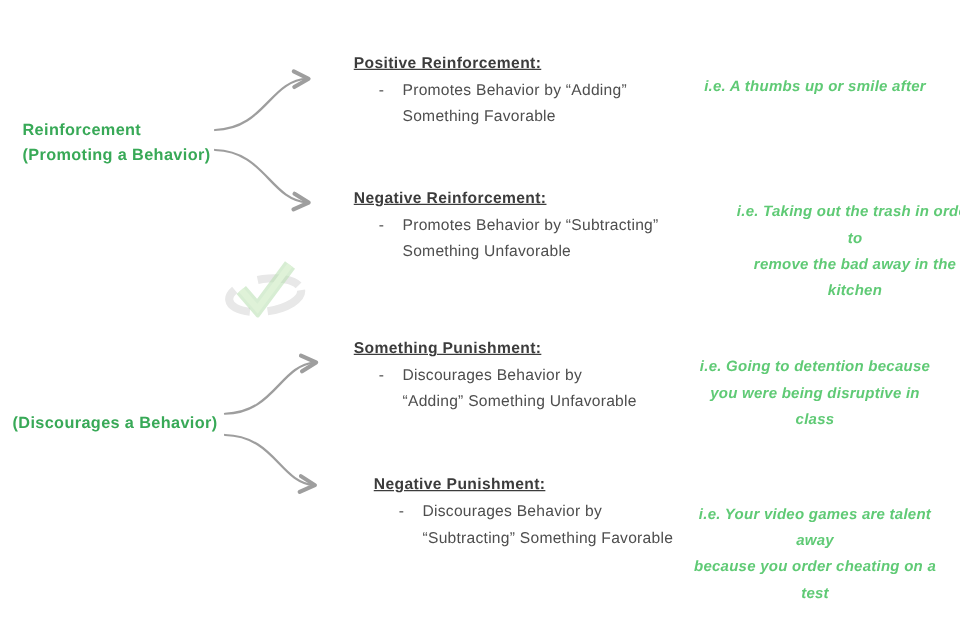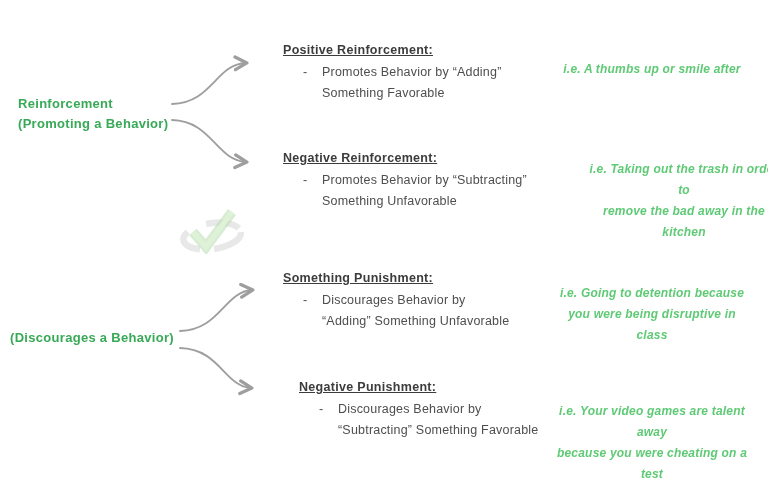--- a/index.html
+++ b/index.html
@@ -118,16 +118,16 @@
   <div class="example e1">
     <div>i.e. Taking out the trash in order to</div>
     <div>remove the bad away in the kitchen</div>
   </div>
   <div class="example e2">
     <div>i.e. Going to detention because</div>
     <div>you were being disruptive in class</div>
   </div>
   <div class="example e3">
     <div>i.e. Your video games are talent away</div>
-    <div>because you were cheating on a test</div>
+    <div>because you order cheating on a test</div>
   </div>
 
 </div>
 
 </body></html>

